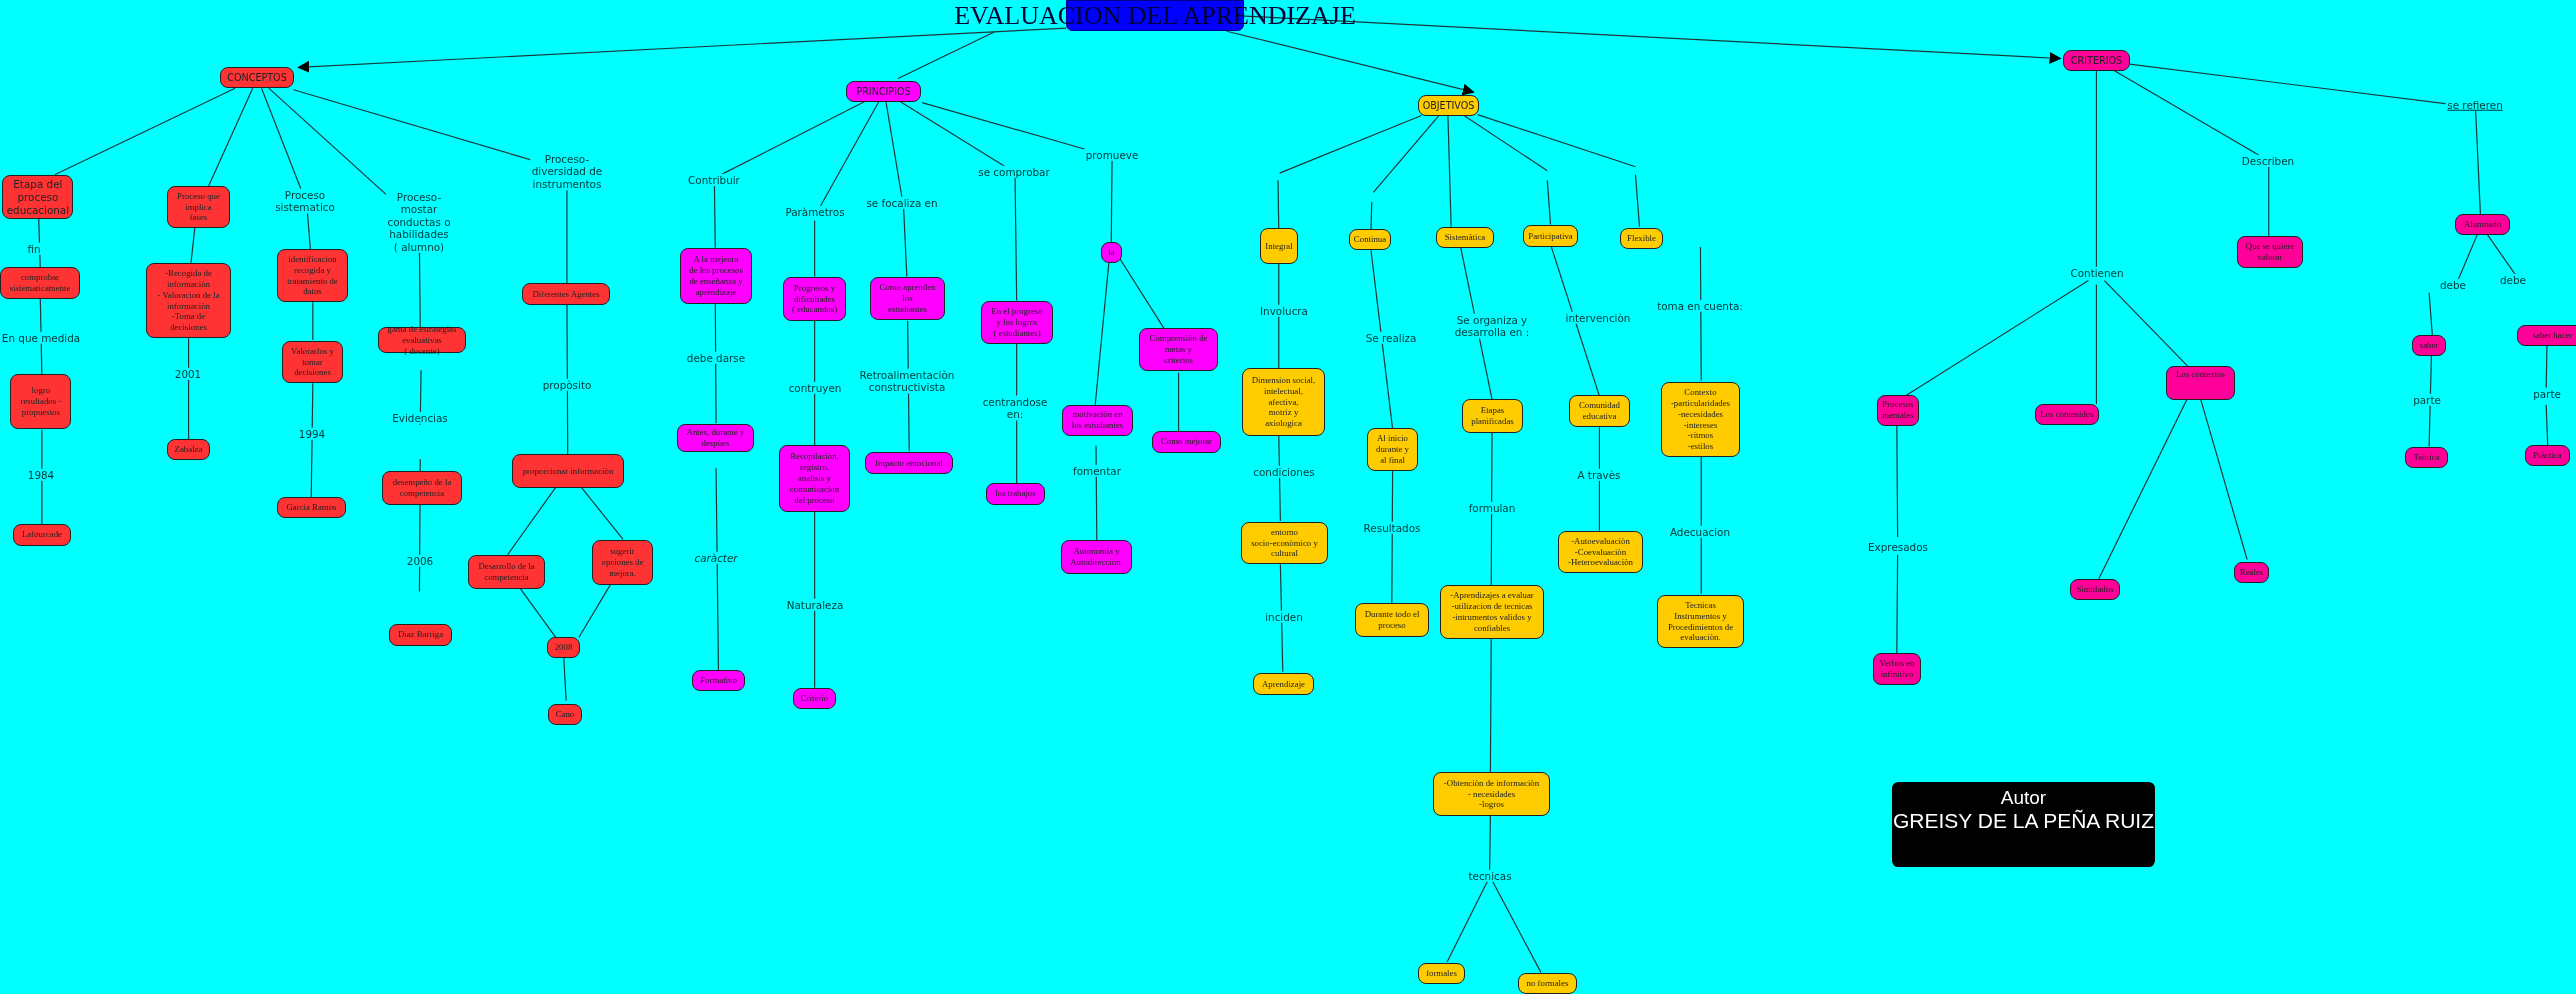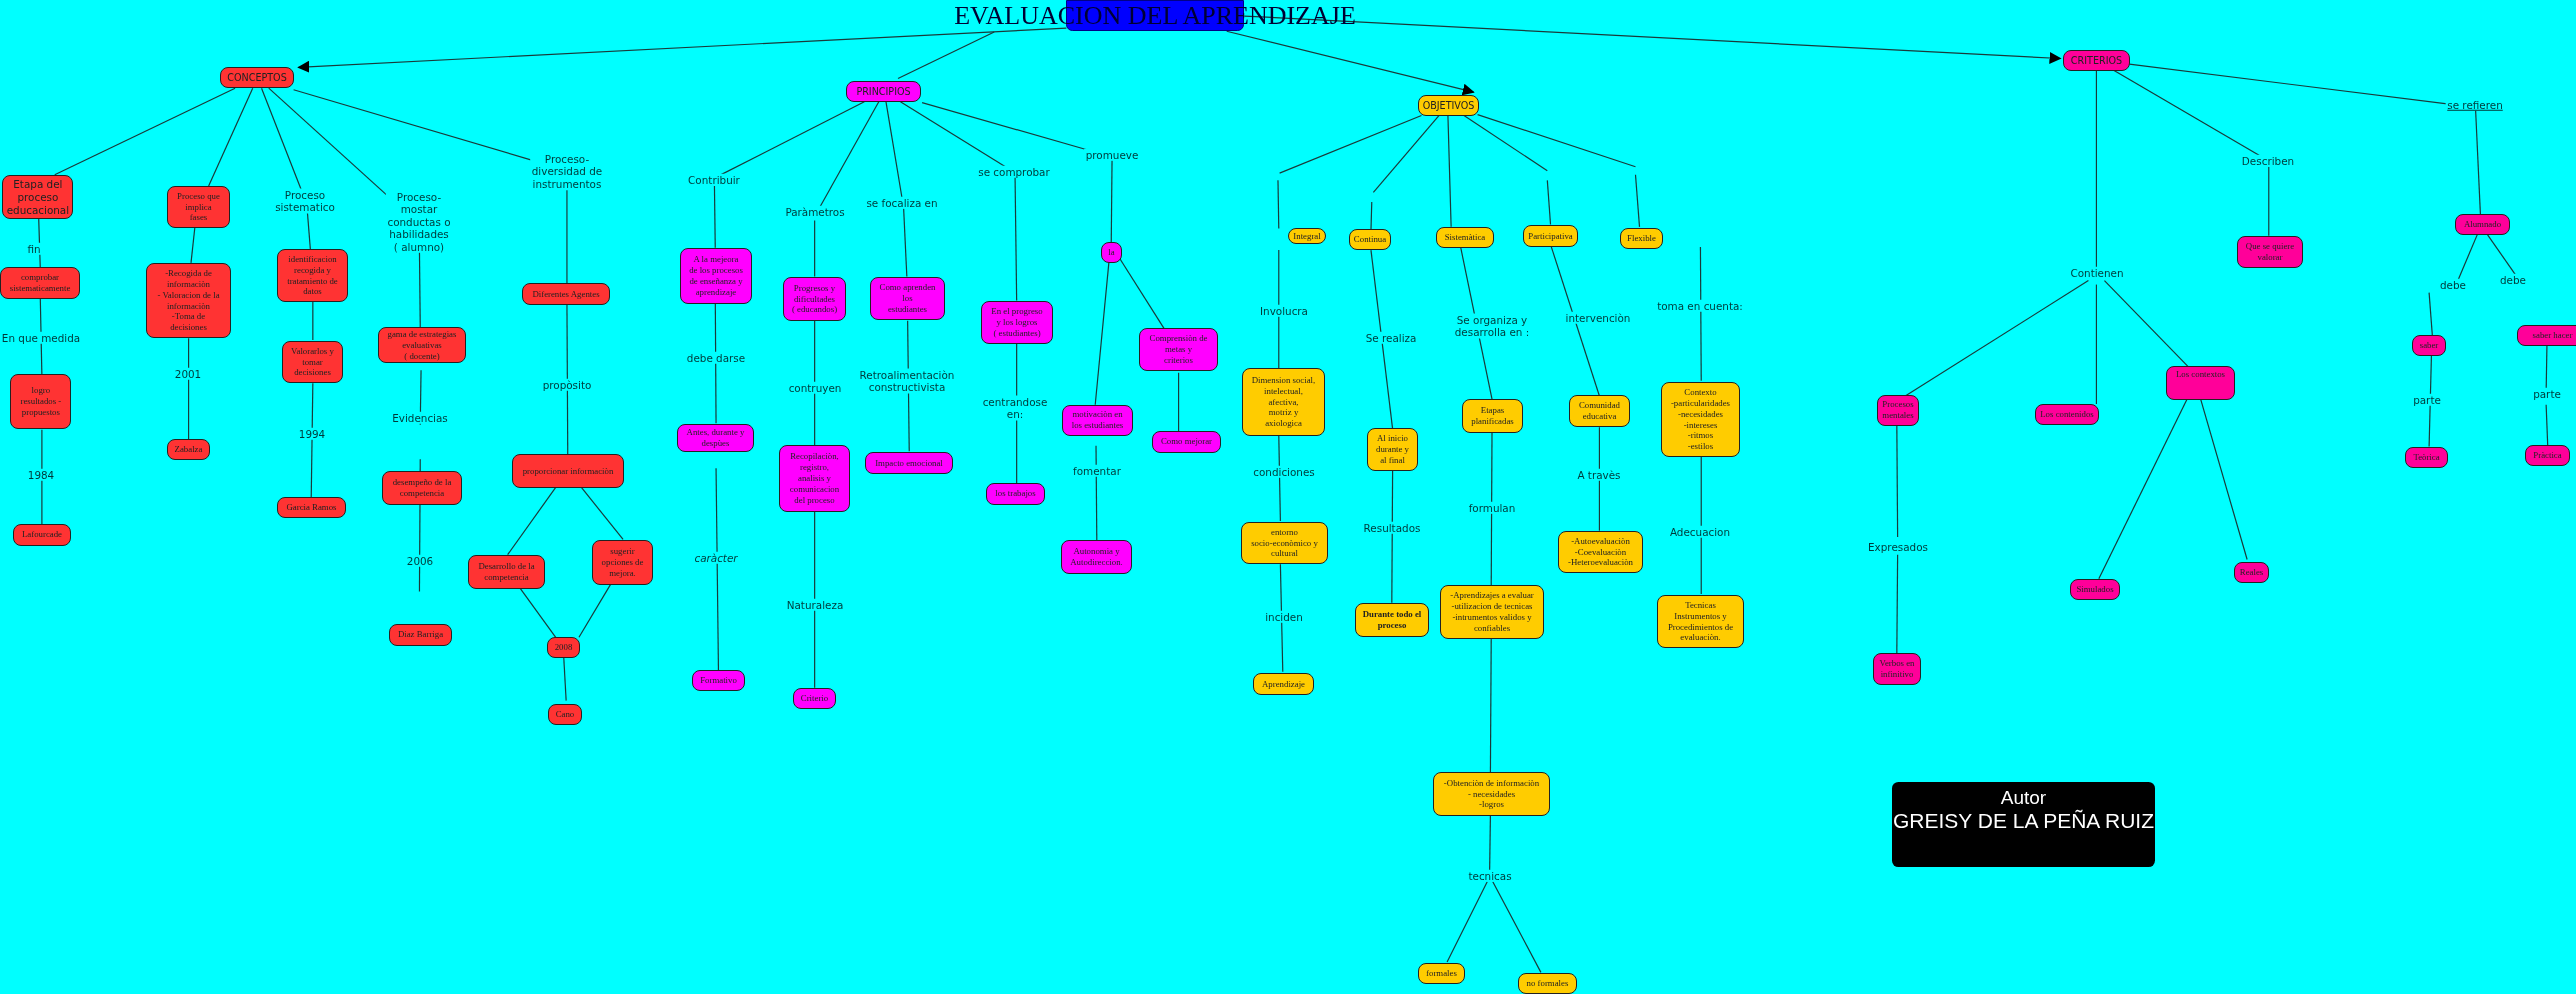--- a/index.html
+++ b/index.html
@@ -166,21 +166,21 @@
 tomar
 decisiones</div>
 <div class="lbl" style="left:312px;top:434px;">1994</div>
 <div class="node red" style="left:277px;top:497px;width:69px;height:21px;">Garcia Ramos</div>
 
 <div class="lbl" style="left:419px;top:222px;">Proceso-
 mostar
 conductas o
 habilidades
 ( alumno)</div>
-<div class="node red" style="left:378px;top:327px;width:88px;height:36px;">gama de estrategias
+<div class="node red" style="left:378px;top:327px;width:88px;height:26px;">gama de estrategias
 evaluativas
 ( docente)</div>
 <div class="lbl" style="left:420px;top:418px;">Evidencias</div>
 <div class="node red" style="left:382px;top:471px;width:80px;height:34px;">desempeño de la
 competencia</div>
 <div class="lbl" style="left:420px;top:561px;">2006</div>
 <div class="node red" style="left:389px;top:624px;width:63px;height:21.6px;">Diaz Barriga</div>
 
 <div class="lbl" style="left:567px;top:172px;">Proceso-
 diversidad de
@@ -241,41 +241,41 @@
 <div class="node mag" style="left:1062px;top:405px;width:71px;height:30.5px;">motivaciòn en
 los estudiantes</div>
 <div class="lbl" style="left:1097px;top:471px;">fomentar</div>
 <div class="node mag" style="left:1061px;top:540px;width:71px;height:34px;">Autonomia y
 Autodireccion.</div>
 <div class="node mag" style="left:1139px;top:328px;width:79px;height:43px;">Comprensiòn de
 metas y
 criterios</div>
 <div class="node mag" style="left:1152px;top:431px;width:69px;height:21.6px;">Como mejorar</div>
 
-<div class="node gold" style="left:1260px;top:228px;width:38px;height:16px;margin-left:28px;">Integral</div>
+<div class="node gold" style="left:1260px;top:228px;width:38px;height:36px;">Integral</div>
 <div class="lbl" style="left:1284px;top:311px;">Involucra</div>
 <div class="node gold" style="left:1242px;top:368px;width:83px;height:68px;">Dimension social,
 intelectual,
 afectiva,
 motriz y
 axiologica</div>
 <div class="lbl" style="left:1284px;top:472px;">condiciones</div>
 <div class="node gold" style="left:1241px;top:522px;width:87px;height:42px;">entorno
 socio-econòmico y
 cultural</div>
 <div class="lbl" style="left:1284px;top:617px;">inciden</div>
 <div class="node gold" style="left:1253px;top:673px;width:61px;height:22.4px;">Aprendizaje</div>
 
 <div class="node gold" style="left:1349px;top:229px;width:42px;height:21px;">Continua</div>
 <div class="lbl" style="left:1391px;top:338px;">Se realiza</div>
 <div class="node gold" style="left:1367px;top:428px;width:51px;height:43px;">Al inicio
 durante y
 al final</div>
 <div class="lbl" style="left:1392px;top:528px;">Resultados</div>
-<div class="node gold" style="left:1355px;top:603px;width:74px;height:34px;font-weight:bold;">Durante todo el
+<div class="node gold" style="left:1355px;top:603px;width:74px;height:34px;">Durante todo el
 proceso</div>
 
 <div class="node gold" style="left:1436px;top:227px;width:58px;height:21px;">Sistemàtica</div>
 <div class="lbl" style="left:1492px;top:326px;">Se organiza y
 desarrolla en :</div>
 <div class="node gold" style="left:1462px;top:399px;width:61px;height:34px;">Etapas
 planificadas</div>
 <div class="lbl" style="left:1492px;top:508px;">formulan</div>
 <div class="node gold" style="left:1440px;top:585px;width:104px;height:54px;">-Aprendizajes a evaluar
 -utilizacion de tecnicas

